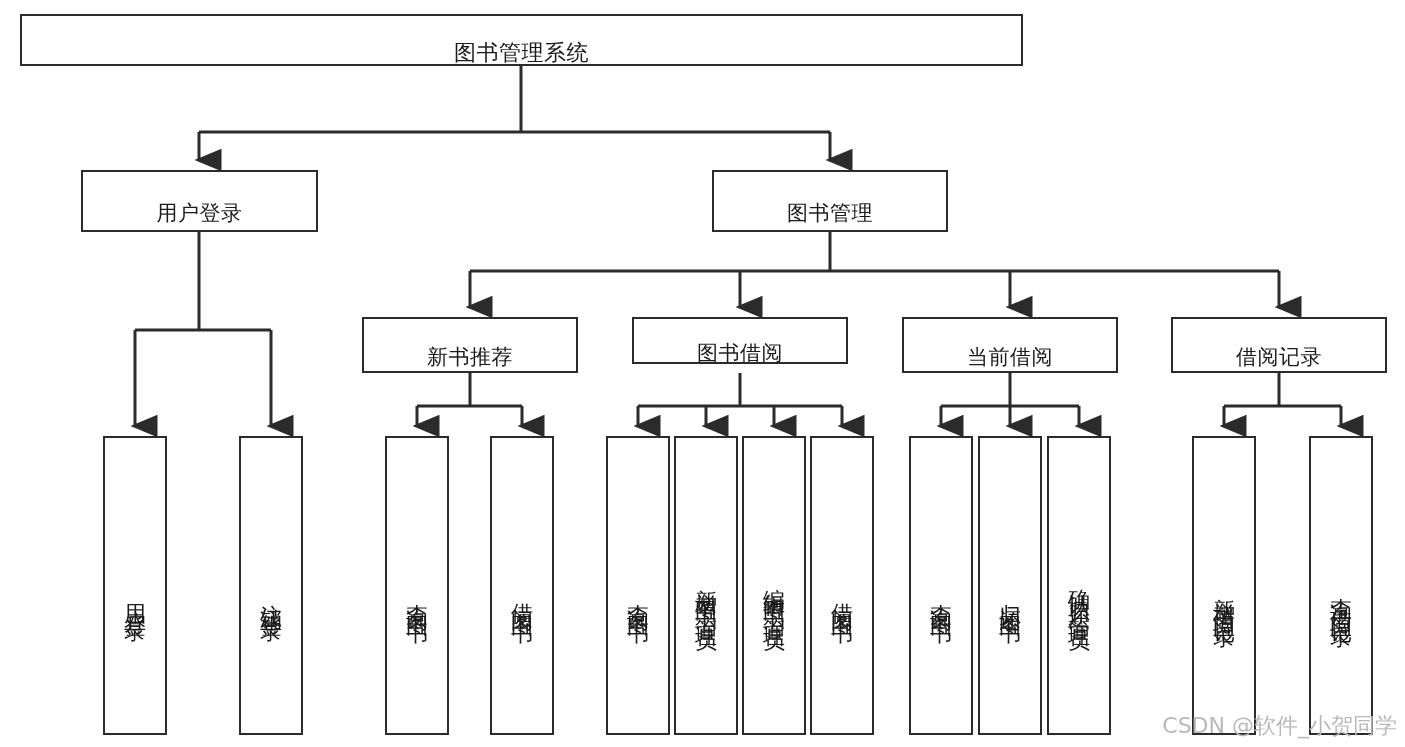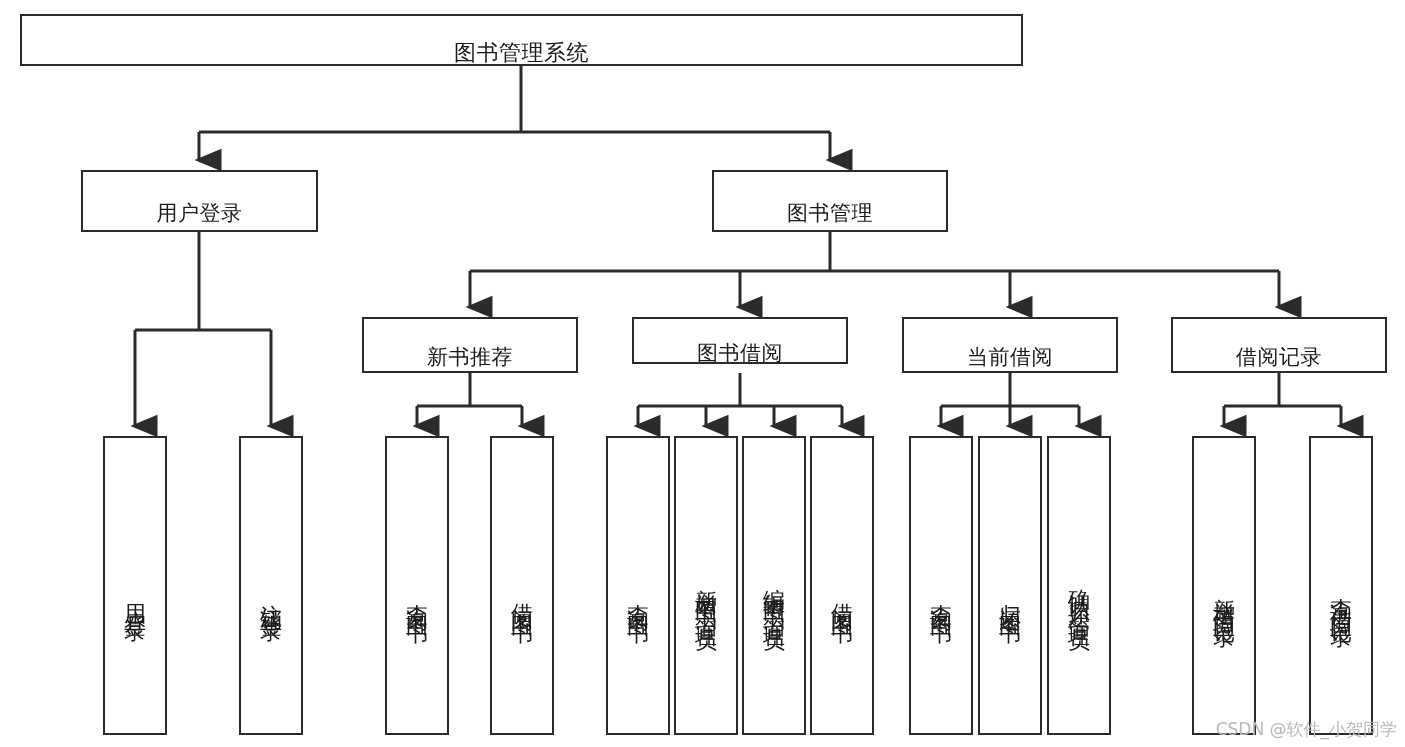--- a/index.html
+++ b/index.html
@@ -59,21 +59,21 @@
     text-orientation: upright;
     font-size: 22px;
     letter-spacing: 6px;
     text-align: center;
     line-height: 1;
   }
   #watermark {
     position: absolute;
     right: 8px;
     bottom: 6px;
-    font-size: 17px;
+    font-size: 22px;
     color: #b8b8b8;
     white-space: nowrap;
     font-family: "DejaVu Sans", "Liberation Sans", sans-serif;
   }
 </style>
 </head>
 <body>
 
 <div id="diagram-root">
 

